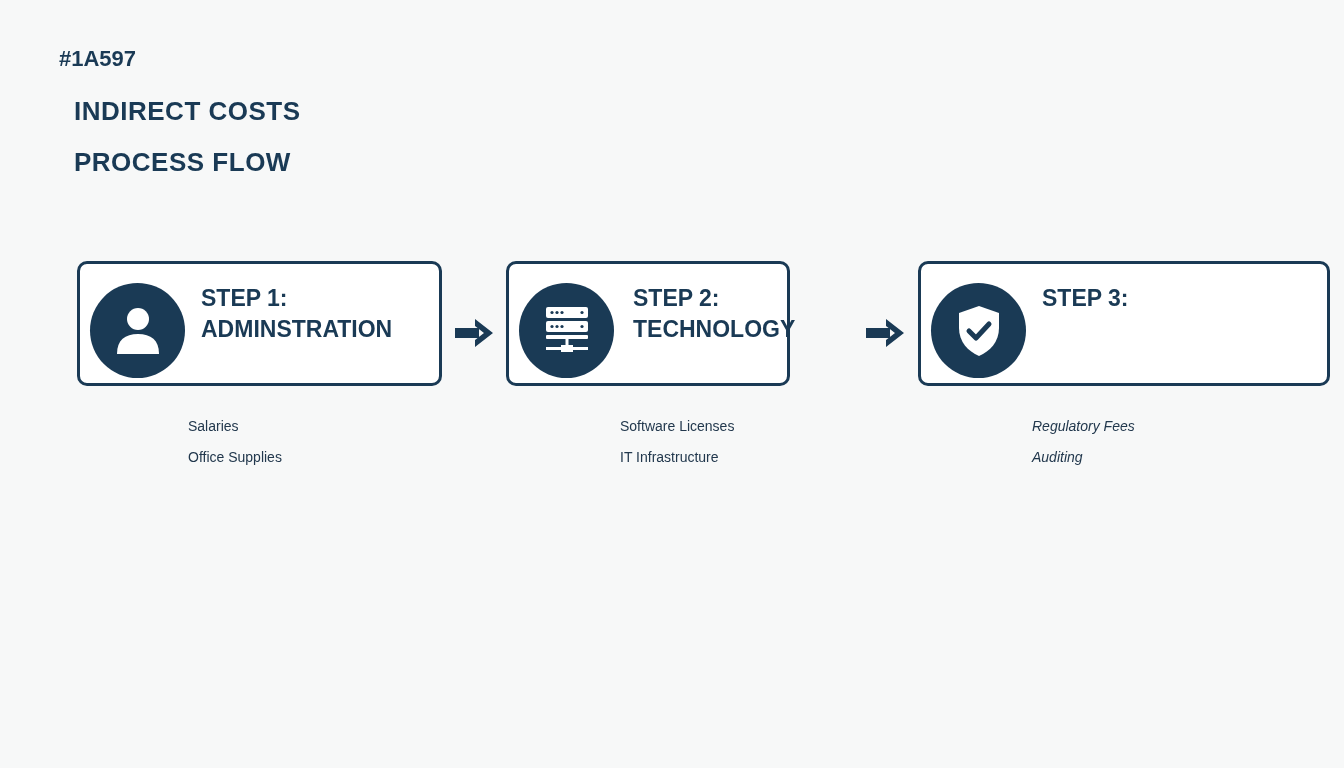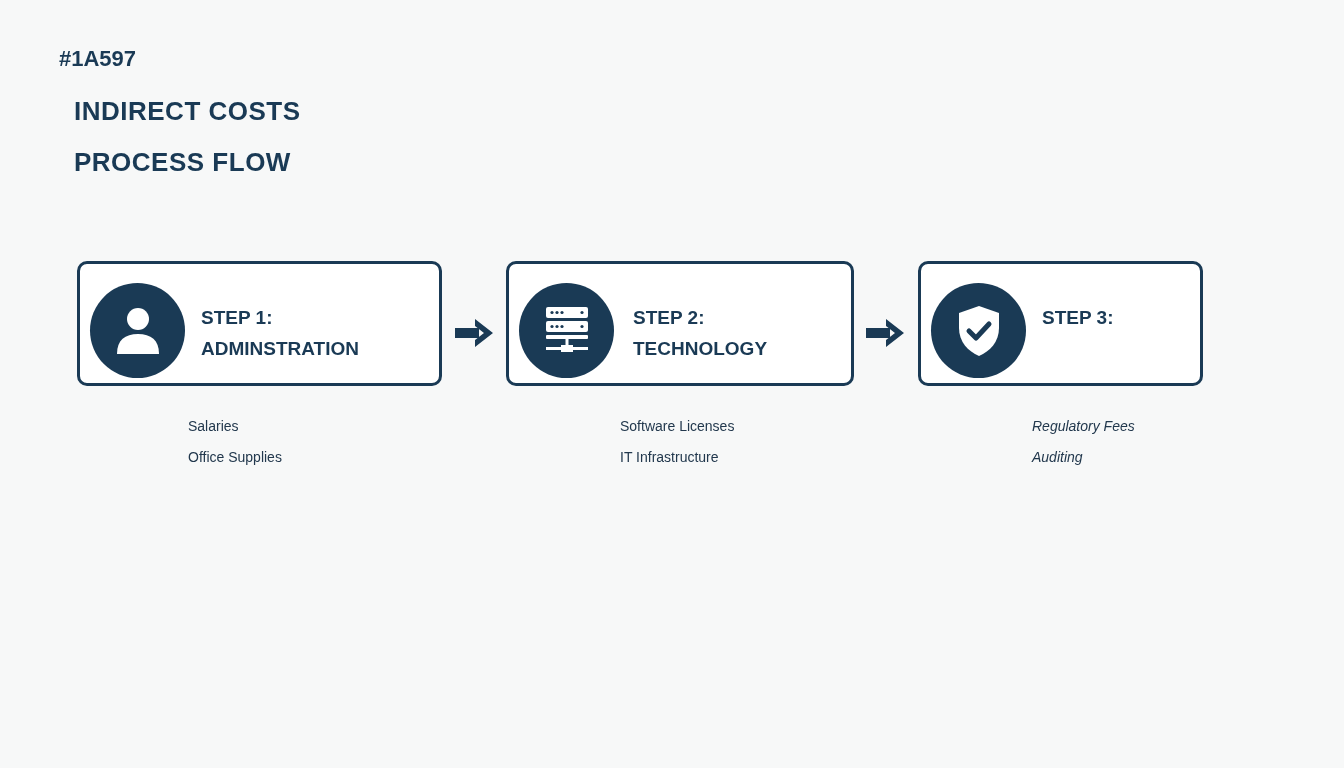--- a/index.html
+++ b/index.html
@@ -14,21 +14,21 @@
   .title { position: absolute; left: 74px; top: 86px; font-size: 26px; font-weight: bold; line-height: 51px; color: #1a3a55; letter-spacing: 0.5px; }
   .card {
     position: absolute; top: 261px; height: 125px;
     border: 3px solid #1a3a55; border-radius: 10px; background: #ffffff;
     box-sizing: border-box;
   }
   .circle {
     position: absolute; top: 19px; width: 95px; height: 95px; border-radius: 50%;
     background: #1a3a55; display: flex; align-items: center; justify-content: center;
   }
-  .step-text { position: absolute; top: 38px; font-size: 19px; font-weight: bold; line-height: 31px; color: #1a3a55; }
+  .step-text { position: absolute; top: 19px; font-size: 23px; font-weight: bold; line-height: 31px; color: #1a3a55; }
   .arrow { position: absolute; top: 318px; }
   .items { position: absolute; top: 411px; font-size: 14px; line-height: 31px; color: #22384d; }
   .items div { margin: 0; }
 </style>
 </head>
 <body>
 
 <div class="code">#1A597</div>
 <div class="title">
   <div>INDIRECT COSTS</div>
@@ -46,21 +46,21 @@
     <div>STEP 1:</div>
     <div>ADMINSTRATION</div>
   </div>
 </div>
 
 <svg class="arrow" style="left:455px;" width="40" height="30" viewBox="0 0 40 30">
   <rect x="0" y="10" width="24" height="10" fill="#1a3a55"></rect>
   <path d="M20 1 L38 15 L20 29 L20 22 L29 15 L20 8 Z" fill="#1a3a55"></path>
 </svg>
 
-<div class="card" style="left:506px; width:348px;">
+<div class="card" style="left:506px; width:284px;">
   <div class="circle" style="left:10px;">
     <svg width="46" height="52" viewBox="0 0 46 52">
       <rect x="2" y="2" width="42" height="11" rx="2" fill="#ffffff"></rect>
       <rect x="2" y="16" width="42" height="11" rx="2" fill="#ffffff"></rect>
       <rect x="2" y="30" width="42" height="4" rx="1" fill="#ffffff"></rect>
       <circle cx="8" cy="7.5" r="1.6" fill="#1a3a55"></circle>
         <circle cx="13" cy="7.5" r="1.6" fill="#1a3a55"></circle>
         <circle cx="18" cy="7.5" r="1.6" fill="#1a3a55"></circle>
         <circle cx="38" cy="7.5" r="1.6" fill="#1a3a55"></circle>
       <circle cx="8" cy="21.5" r="1.6" fill="#1a3a55"></circle>
@@ -76,21 +76,21 @@
     <div>STEP 2:</div>
     <div>TECHNOLOGY</div>
   </div>
 </div>
 
 <svg class="arrow" style="left:866px;" width="40" height="30" viewBox="0 0 40 30">
   <rect x="0" y="10" width="24" height="10" fill="#1a3a55"></rect>
   <path d="M20 1 L38 15 L20 29 L20 22 L29 15 L20 8 Z" fill="#1a3a55"></path>
 </svg>
 
-<div class="card" style="left:918px; width:285px;padding-left:26px;">
+<div class="card" style="left:918px; width:412px;padding-left:26px;">
   <div class="circle" style="left:10px;">
     <svg width="44" height="54" viewBox="0 0 44 54">
       <path d="M22 2 L42 9 L42 24 C42 38 33 47 22 52 C11 47 2 38 2 24 L2 9 Z" fill="#ffffff"></path>
       <path d="M12 27 L19 34 L32 20" stroke="#1a3a55" stroke-width="5" fill="none" stroke-linecap="round" stroke-linejoin="round"></path>
     </svg>
   </div>
   <div class="step-text" style="left:121px;">
     <div>STEP 3:</div>
   </div>
 </div>

